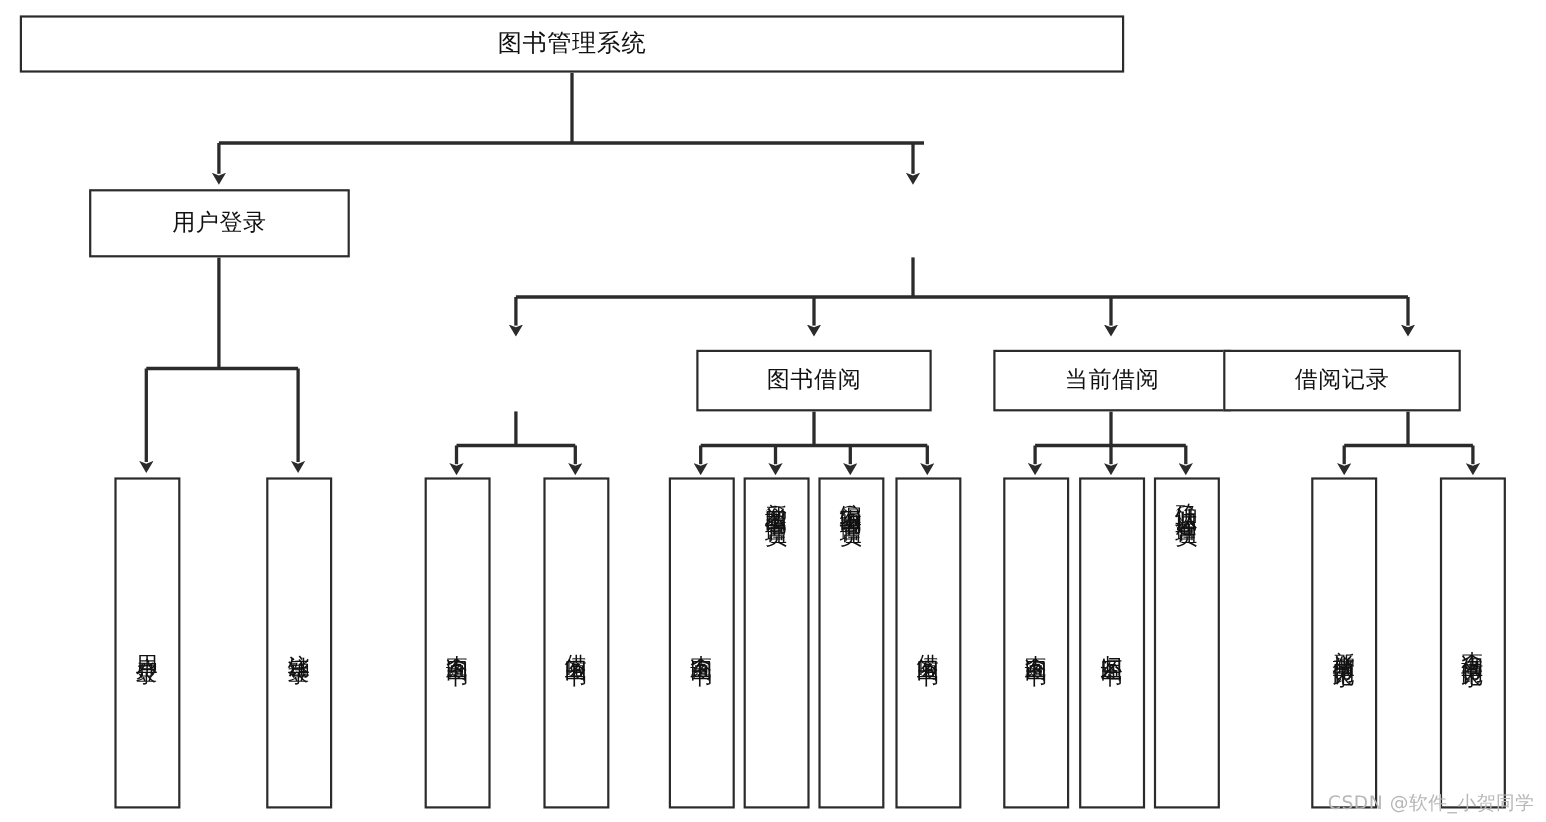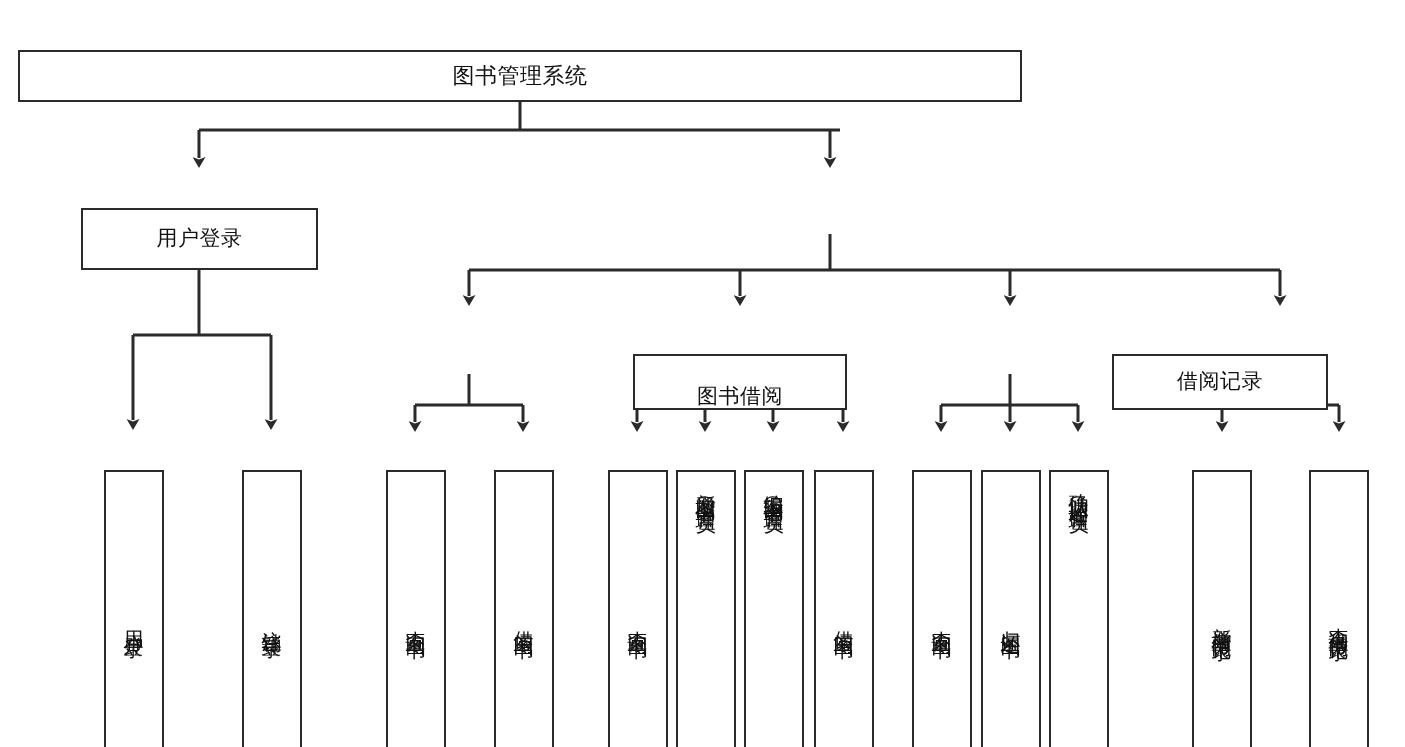--- a/index.html
+++ b/index.html
@@ -24,21 +24,20 @@
   }
   .node{
     position:absolute;
     box-sizing:border-box;
     background:#ffffff;
     border:2px solid #2b2b2b;
     display:flex;
     align-items:center;
     justify-content:center;
     z-index:2;
-    margin-top:36px;
   }
   .node .label{
     font-size:21px;
     line-height:1.1;
     color:#111111;
     white-space:nowrap;
     letter-spacing:0.5px;
   }
   .node.root .label{font-size:22px;}
   .node.leaf{
@@ -125,22 +124,25 @@
   </svg>
 
   <div class="node root" style="left:18px;top:14px;width:1004px;height:52px;">
     <span class="label">图书管理系统</span>
   </div>
 
   <div class="node" style="left:81px;top:172px;width:237px;height:62px;">
     <span class="label">用户登录</span>
   </div>
 
-  <div class="node" style="left:633px;top:318px;width:214px;height:56px;align-items:flex-end;">
+  <div class="node" style="left:633px;top:318px;width:214px;height:56px;">
     <span class="label">图书借阅</span>
+  </div>
+  <div class="node" style="left:903px;top:318px;width:216px;height:56px;">
+    <span class="label">当前借阅</span>
   </div>
   <div class="node" style="left:1112px;top:318px;width:216px;height:56px;">
     <span class="label">借阅记录</span>
   </div>
 
   <div class="node leaf center-v" style="left:104px;top:434px;width:60px;height:301px;">
     <span class="label">用户登录</span>
   </div>
   <div class="node leaf center-v" style="left:242px;top:434px;width:60px;height:301px;">
     <span class="label">注销登录</span>
@@ -176,13 +178,14 @@
     <span class="label">确认归还（管理员）</span>
   </div>
 
   <div class="node leaf center-v" style="left:1192px;top:434px;width:60px;height:301px;">
     <span class="label">新增借阅记录</span>
   </div>
   <div class="node leaf center-v" style="left:1309px;top:434px;width:60px;height:301px;">
     <span class="label">查询借阅记录</span>
   </div>
 
+  <div id="watermark">CSDN @软件_小贺同学</div>
 </div>
 
 </body></html>

